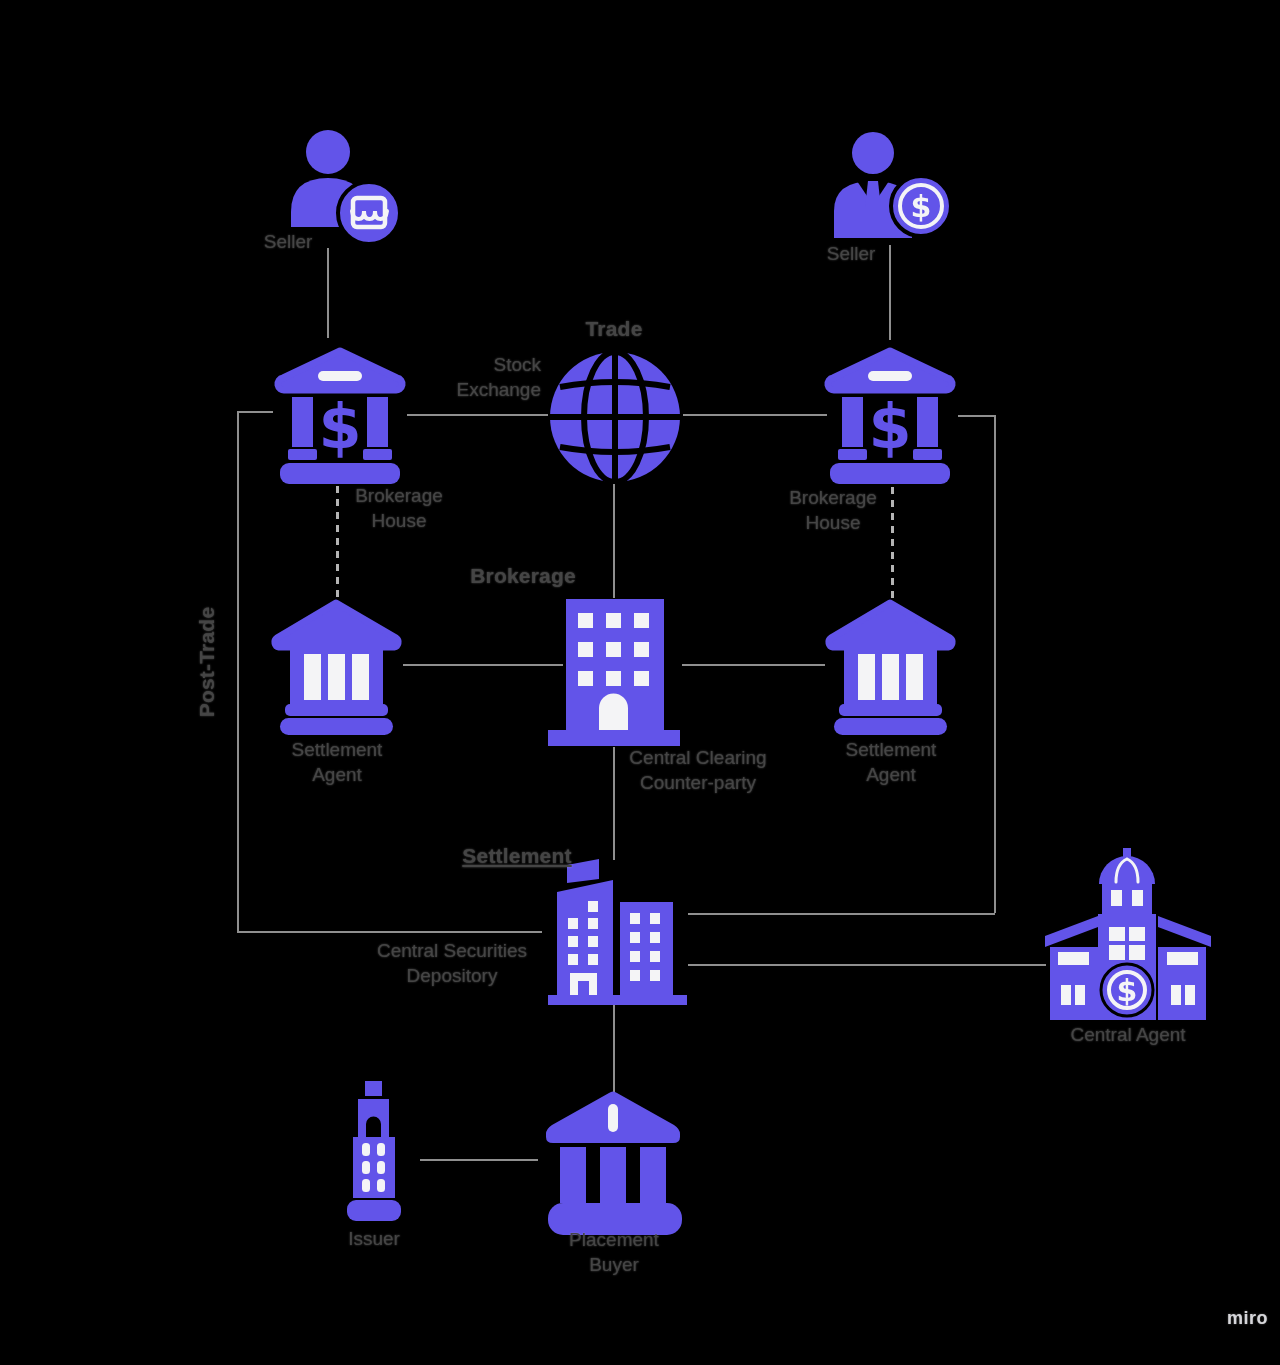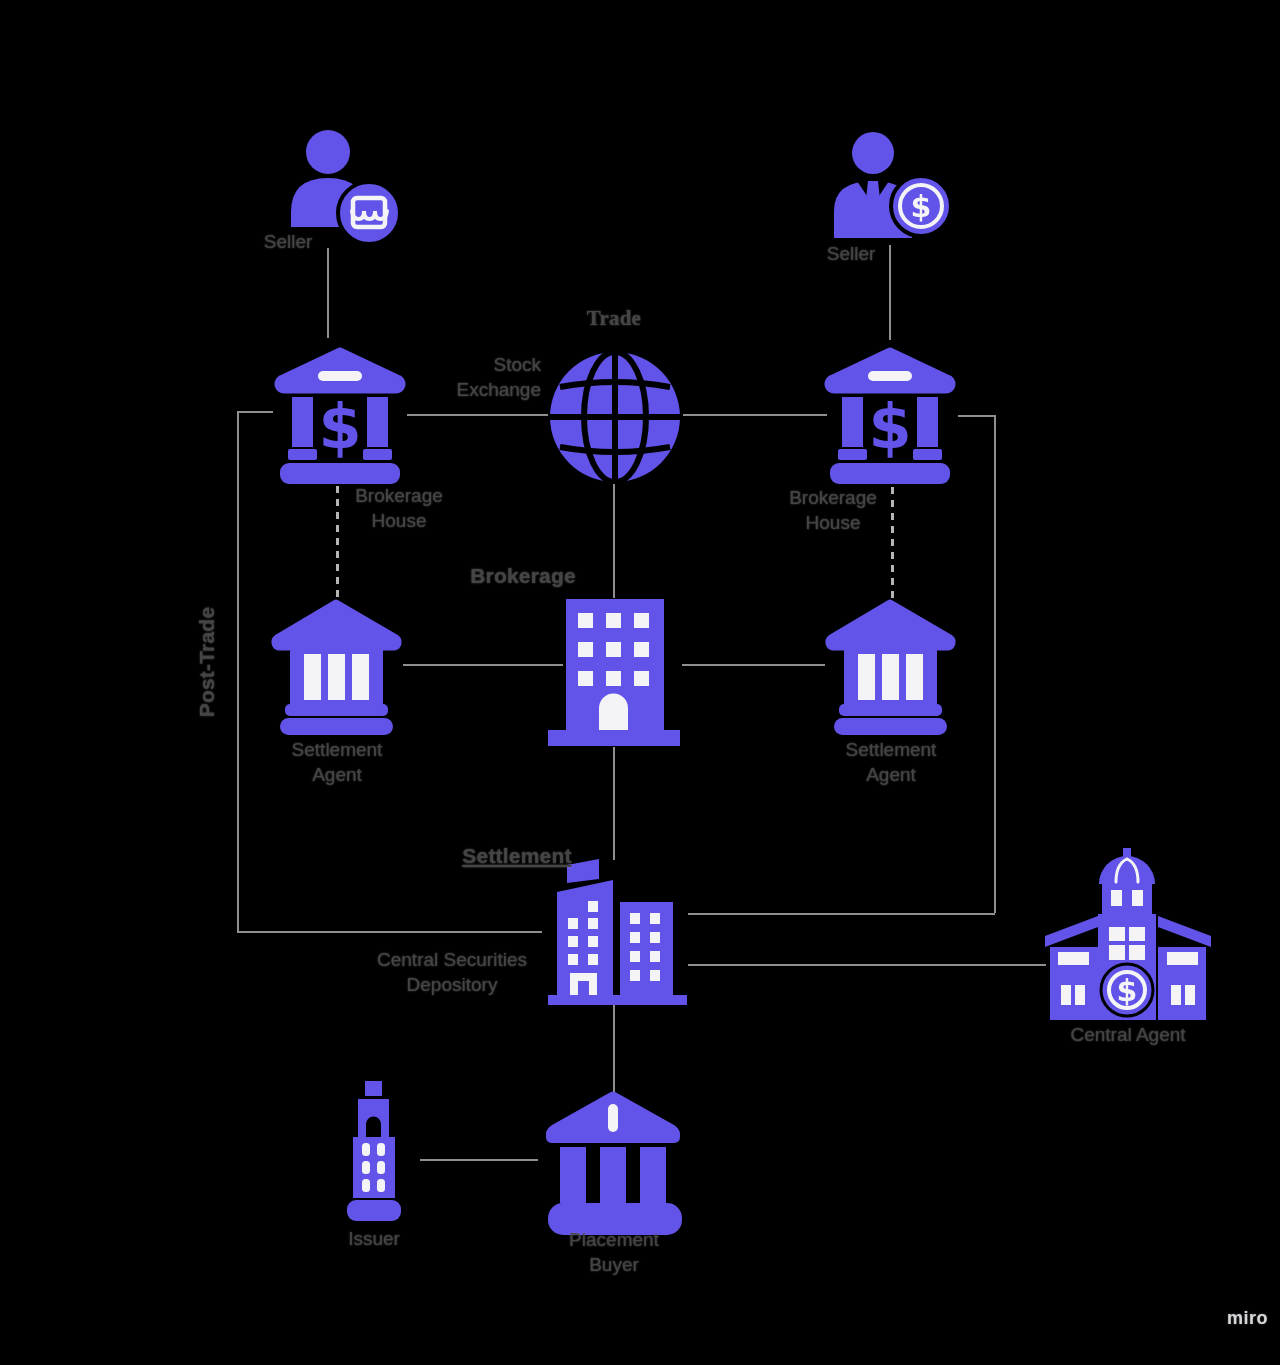--- a/index.html
+++ b/index.html
@@ -237,32 +237,33 @@
     <svg width="140" height="150" viewBox="0 0 140 150">
       <path class="fp" d="M66 4 Q70 1 74 4 L131 36 Q137 40 137 45 V48 Q137 54 130 54 H10 Q3 54 3 48 V45 Q3 40 9 36 Z"></path>
       <rect class="fw" x="65" y="15" width="10" height="28" rx="5"></rect>
       <rect class="fp" x="17" y="58" width="26" height="56"></rect>
       <rect class="fp" x="57" y="58" width="26" height="56"></rect>
       <rect class="fp" x="97" y="58" width="26" height="56"></rect>
       <rect class="fp" x="5" y="114" width="134" height="32" rx="15"></rect>
     </svg>
   </div>
 
-  <div class="label header" style="left:549px;top:305px;width:130px;font-family:Liberation Serif, serif;">Trade</div>
+  <div class="label header" style="left:549px;top:315px;width:130px;">Trade</div>
   <div class="label header" style="left:448px;top:562px;width:150px;">Brokerage</div>
   <div class="label header" style="left:437px;top:842px;width:160px;text-decoration:underline;">Settlement</div>
   <div class="label header rot" style="left:207px;top:662px;">Post-Trade</div>
 
   <div class="label" style="left:250px;top:229px;width:76px;">Seller</div>
   <div class="label" style="left:813px;top:241px;width:76px;">Seller</div>
   <div class="label" style="left:431px;top:352px;width:110px;text-align:right;">Stock Exchange</div>
   <div class="label" style="left:339px;top:483px;width:120px;">Brokerage House</div>
   <div class="label" style="left:773px;top:485px;width:120px;">Brokerage House</div>
   <div class="label" style="left:272px;top:737px;width:130px;">Settlement Agent</div>
   <div class="label" style="left:826px;top:737px;width:130px;">Settlement Agent</div>
-  <div class="label" style="left:352px;top:938px;width:200px;margin-top:9px;">Central Securities Depository</div>
+  <div class="label" style="left:613px;top:745px;width:170px;">Central Clearing Counter-party</div>
+  <div class="label" style="left:352px;top:938px;width:200px;">Central Securities Depository</div>
   <div class="label" style="left:1048px;top:1022px;width:160px;">Central Agent</div>
   <div class="label" style="left:324px;top:1226px;width:100px;">Issuer</div>
   <div class="label" style="left:554px;top:1227px;width:120px;">Placement Buyer</div>
 
   <div class="watermark" style="left:1227px;top:1308px;">miro</div>
 
 </div>
 
 </body></html>

